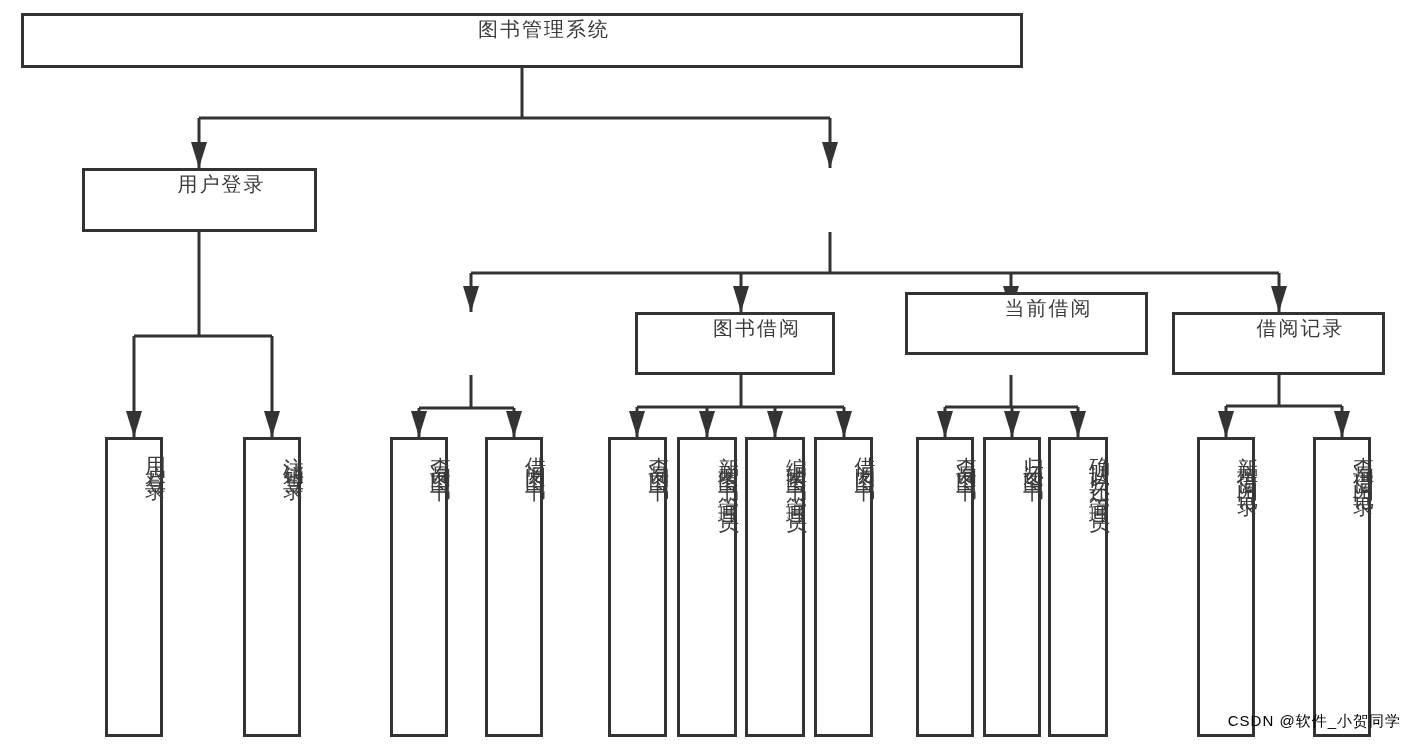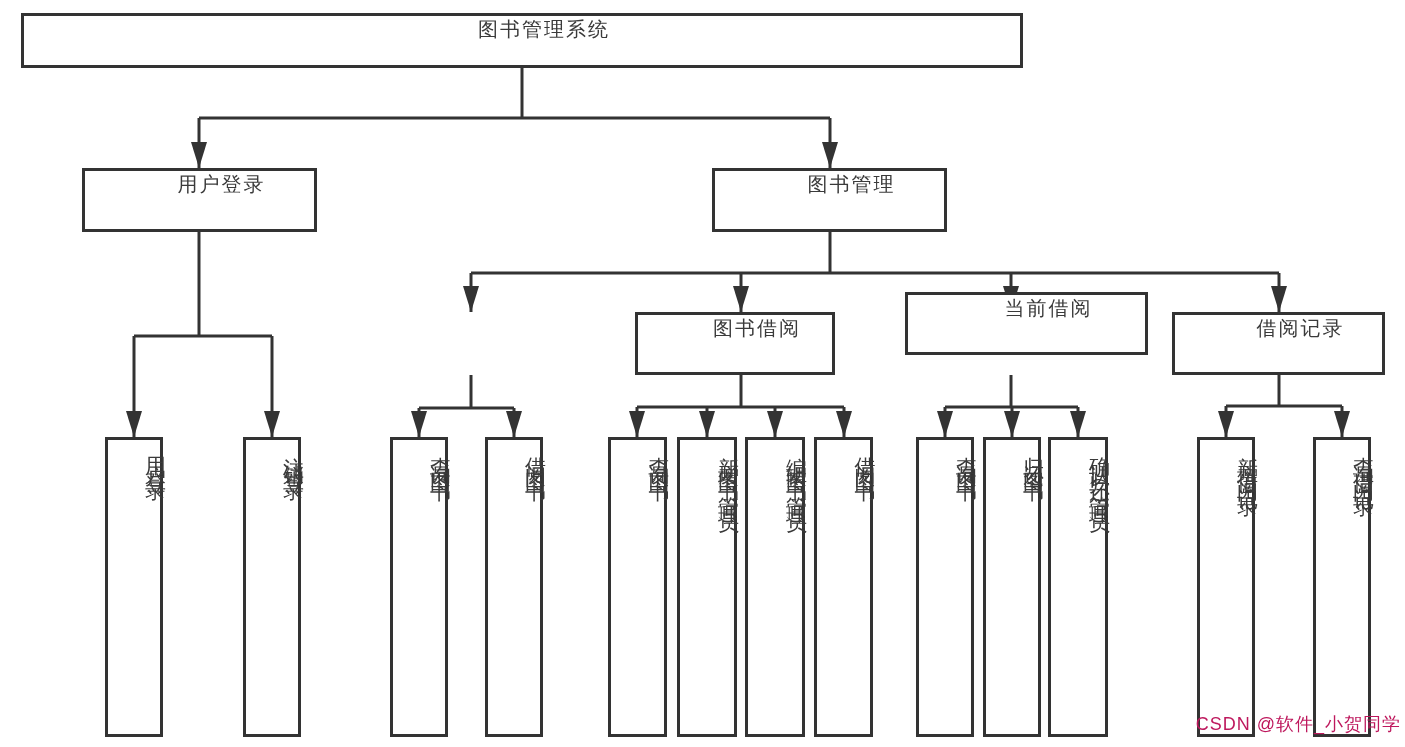--- a/index.html
+++ b/index.html
@@ -34,22 +34,22 @@
     text-orientation: mixed;
     font-size: 21px;
     letter-spacing: 8px;
     line-height: 1;
   }
   .watermark {
     position: absolute;
     top: 712px;
     right: 4px;
     z-index: 3;
-    font-size: 18px;
-    color: #be185d;
+    font-size: 15px;
+    color: #000000;
     letter-spacing: 1px;
     white-space: nowrap;
   }
 </style>
 </head>
 <body>
 
 <div class="canvas">
 
   <svg class="wires" width="1405" height="747" viewBox="0 0 1405 747">
@@ -102,23 +102,20 @@
     </g>
   </svg>
 
   <div class="node hnode" style="left:21px;top:13px;width:1002px;height:55px">
     <span class="label">图书管理系统</span>
   </div>
 
   <div class="node hnode" style="left:82px;top:168px;width:235px;height:64px">
     <span class="label">用户登录</span>
   </div>
-  <div class="node hnode" style="left:712px;top:168px;width:235px;height:64px">
-    <span class="label">图书管理</span>
-  </div>
 
   <div class="node hnode" style="left:635px;top:312px;width:200px;height:63px">
     <span class="label">图书借阅</span>
   </div>
   <div class="node hnode" style="left:905px;top:292px;width:243px;height:63px">
     <span class="label">当前借阅</span>
   </div>
   <div class="node hnode" style="left:1172px;top:312px;width:213px;height:63px">
     <span class="label">借阅记录</span>
   </div>

